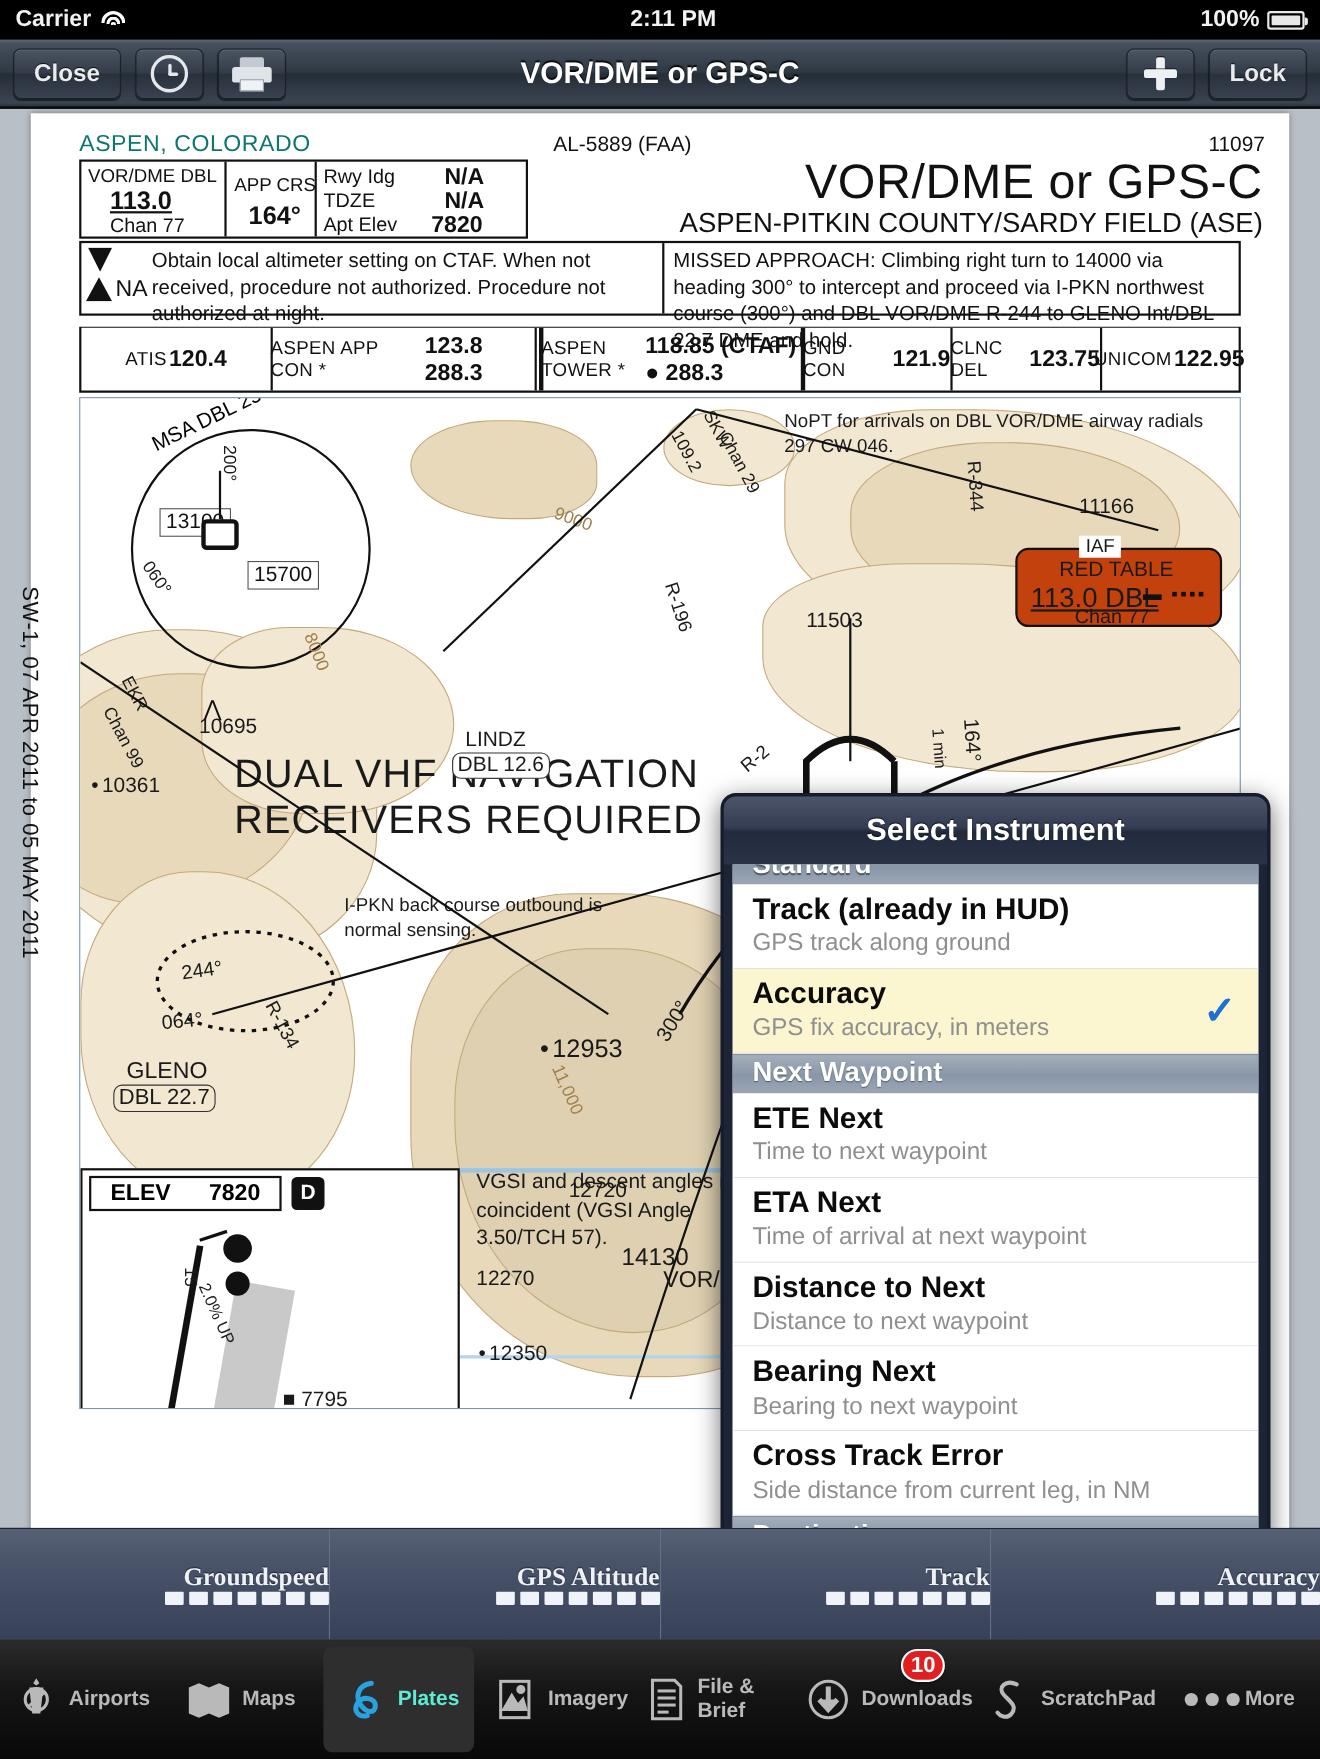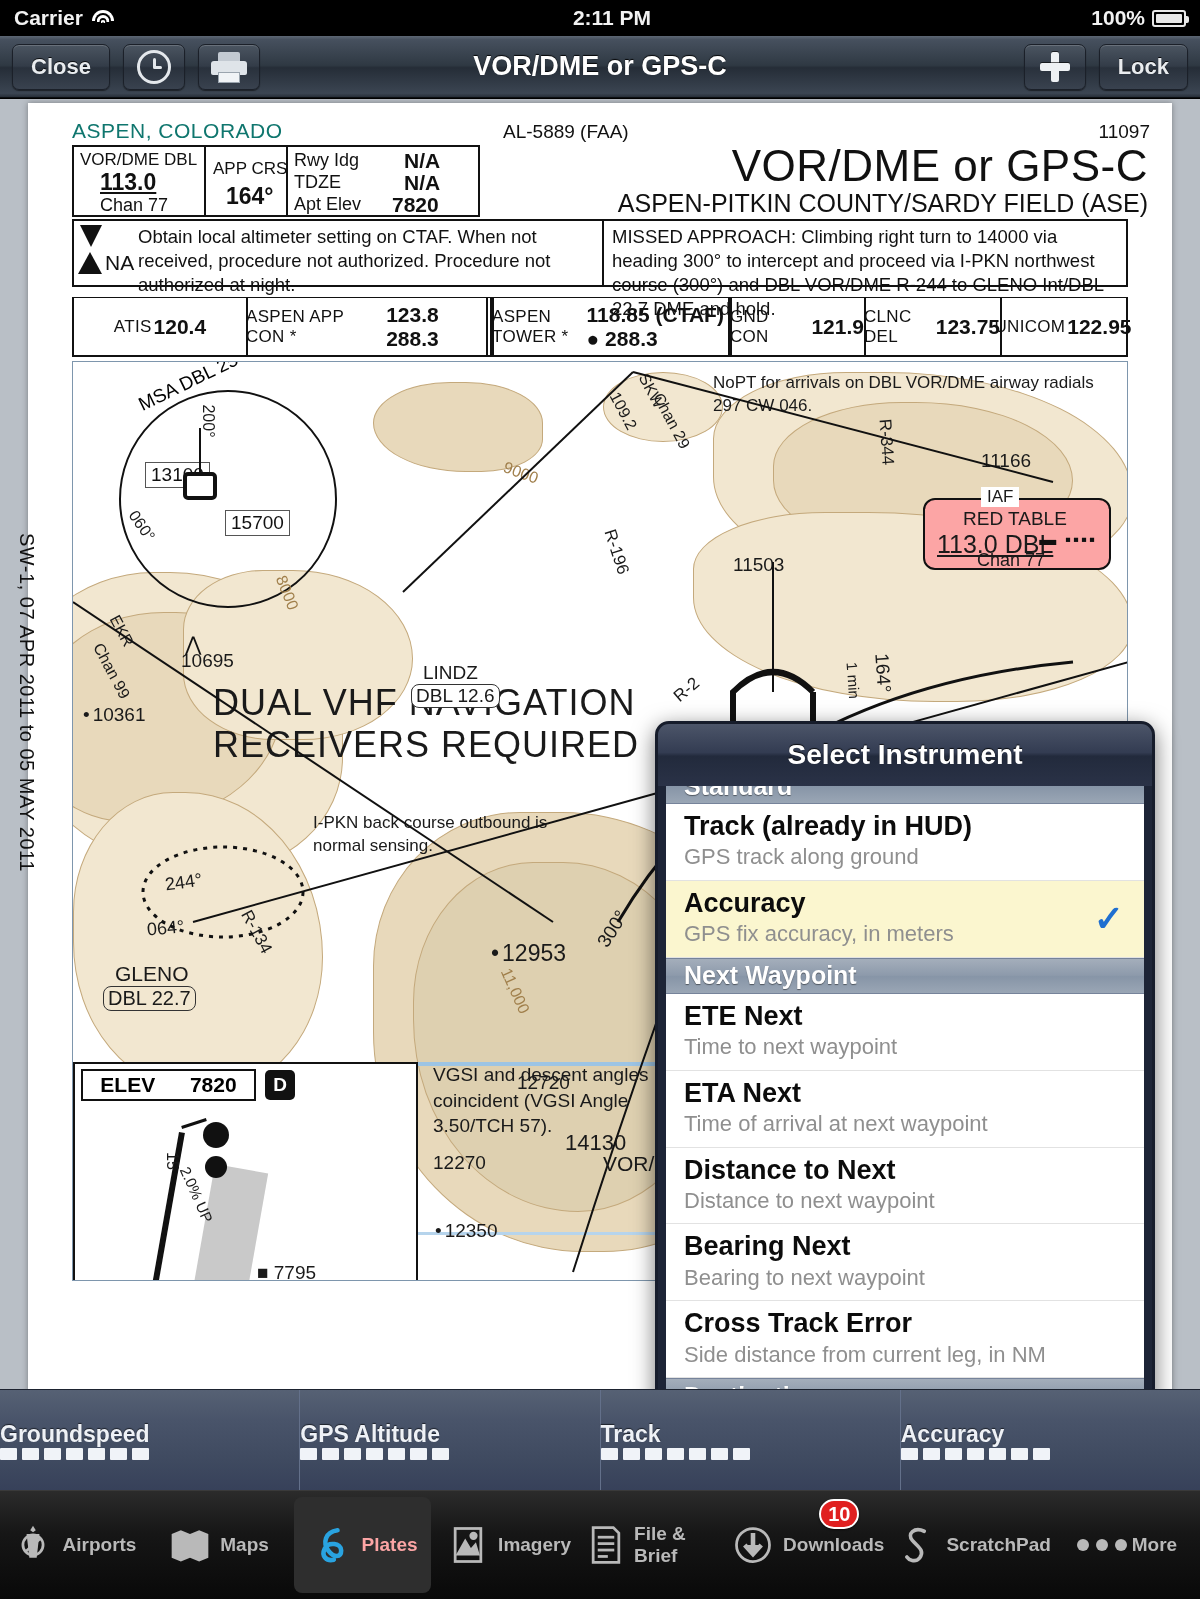--- a/index.html
+++ b/index.html
@@ -117,21 +117,21 @@
 
   .pv-txt { position: absolute; color: #1a1a1a; font-size: 17px; }
   .pv-big { font-size: 36px; letter-spacing: 1px; }
   .pv-dot::before { content:"•"; margin-right:3px; }
 
   .msa-circle { position: absolute; left: 46px; top: 28px; width: 218px; height: 218px; border: 2px solid #111; border-radius: 50%; }
   .msa-label { position:absolute; left:30px; top:12px; font-size:19px; transform: rotate(-26deg); transform-origin: left top; white-space:nowrap;}
   .alt-box { position:absolute; border:1.5px solid #555; padding:1px 5px; font-size:19px; background:#fff; color:#111; }
   .vorsym { position:absolute; width:34px; height:28px; border:4px solid #111; border-radius:5px; background:#fff; }
 
-  .iaf-box { position:absolute; right:16px; top:136px; width:188px; height:72px; border:2px solid #111; border-radius:12px; background:#fca5a5; }
+  .iaf-box { position:absolute; right:16px; top:136px; width:188px; height:72px; border:2px solid #111; border-radius:12px; background:#c2410c; }
 
   .elev-box { position:absolute; left:0px; top:700px; width:345px; height:220px; border:2px solid #111; background:#fff; }
   .elev-hdr { position:absolute; left:6px; top:5px; width:175px; height:32px; border:2px solid #111; display:flex; align-items:center; justify-content:space-around; font-size:21px; font-weight:bold; }
   .dsym { position:absolute; left:190px; top:6px; width:30px; height:30px; background:#111; border-radius:5px; color:#fff; font-size:19px; font-weight:bold; display:flex; align-items:center; justify-content:center; }
 
   .runway { position:absolute; background:#111; }
   .rw-grey { position:absolute; background:#c9c9c9; }
 
   .sidebar-vert {
     position: absolute; left: 10px; top: 430px;
@@ -179,41 +179,41 @@
   .scroll-clip { position:absolute; left:0; right:0; top:0; bottom:0; }
   .rows-shift { position: absolute; left:0; right:0; top: -18px; }
 
   
   .instbar {
     position: absolute; top: 1389px; left: 0; width: 1200px; height: 101px;
     background: linear-gradient(to bottom, #566174 0%, #49546a 30%, #3f4a60 70%, #37415a 100%);
     display: flex; border-top: 1px solid #1d2330;
   }
   .inst-cell {
-    flex: 1; display: flex; flex-direction: column; align-items: flex-start; justify-content: center;
-    border-right: 1px solid #63708a; cursor: pointer;
+    flex: 1; display: flex; flex-direction: column; align-items: flex-end; justify-content: center;
+    border-right: 1px solid #63708a; cursor: pointer; font-family: Liberation Serif, serif;
   }
   .inst-cell:last-child { border-right: none; }
   .inst-cell .lbl { font-size: 23px; font-weight: bold; color: #eef1f6; text-shadow: 0 -1px 1px rgba(0,0,0,0.6); }
   .dashes { display: flex; gap: 5px; }
   .dashes i { display:block; width: 17px; height: 12px; background: #f0f3f8; border-radius: 1px; }
 
   
   .tabbar {
     position: absolute; top: 1490px; left: 0; width: 1200px; height: 109px;
     background: linear-gradient(to bottom, #2b2b2b 0%, #161616 40%, #090909 100%);
     display: flex; align-items: stretch; border-top: 1px solid #3a3a3a;
   }
   .tab {
     flex: 1; display: flex; flex-direction: row; align-items: center; justify-content: center;
     gap: 6px; position: relative; cursor: pointer; margin: 6px 4px; border-radius: 8px;
   }
   .tab.active { background: #2e2e2e; }
   .tab .tlbl { font-size: 19px; color: #b9b9b9; font-weight: bold; }
-  .tab.active .tlbl { color: #fca5a5; }
+  .tab.active .tlbl { color: #5eead4; }
   .tico { width: 48px; height: 48px; display:flex; align-items:center; justify-content:center; color:#b9b9b9; }
   .tab.active .tico { color: #29a3e0; }
   .badge {
     position: absolute; top: 2px; left: 58%; background: #e02020; color: #fff;
     border-radius: 999px; min-width: 34px; height: 30px; padding: 0 7px;
     font-size: 20px; font-weight: bold; display: flex; align-items: center; justify-content: center;
     border: 2px solid #fff; box-shadow: 0 1px 2px rgba(0,0,0,0.6);
   }
   .dots { display:flex; gap:7px; }
   .dots i { width:12px; height:12px; border-radius:50%; background:#b9b9b9; display:block; }

